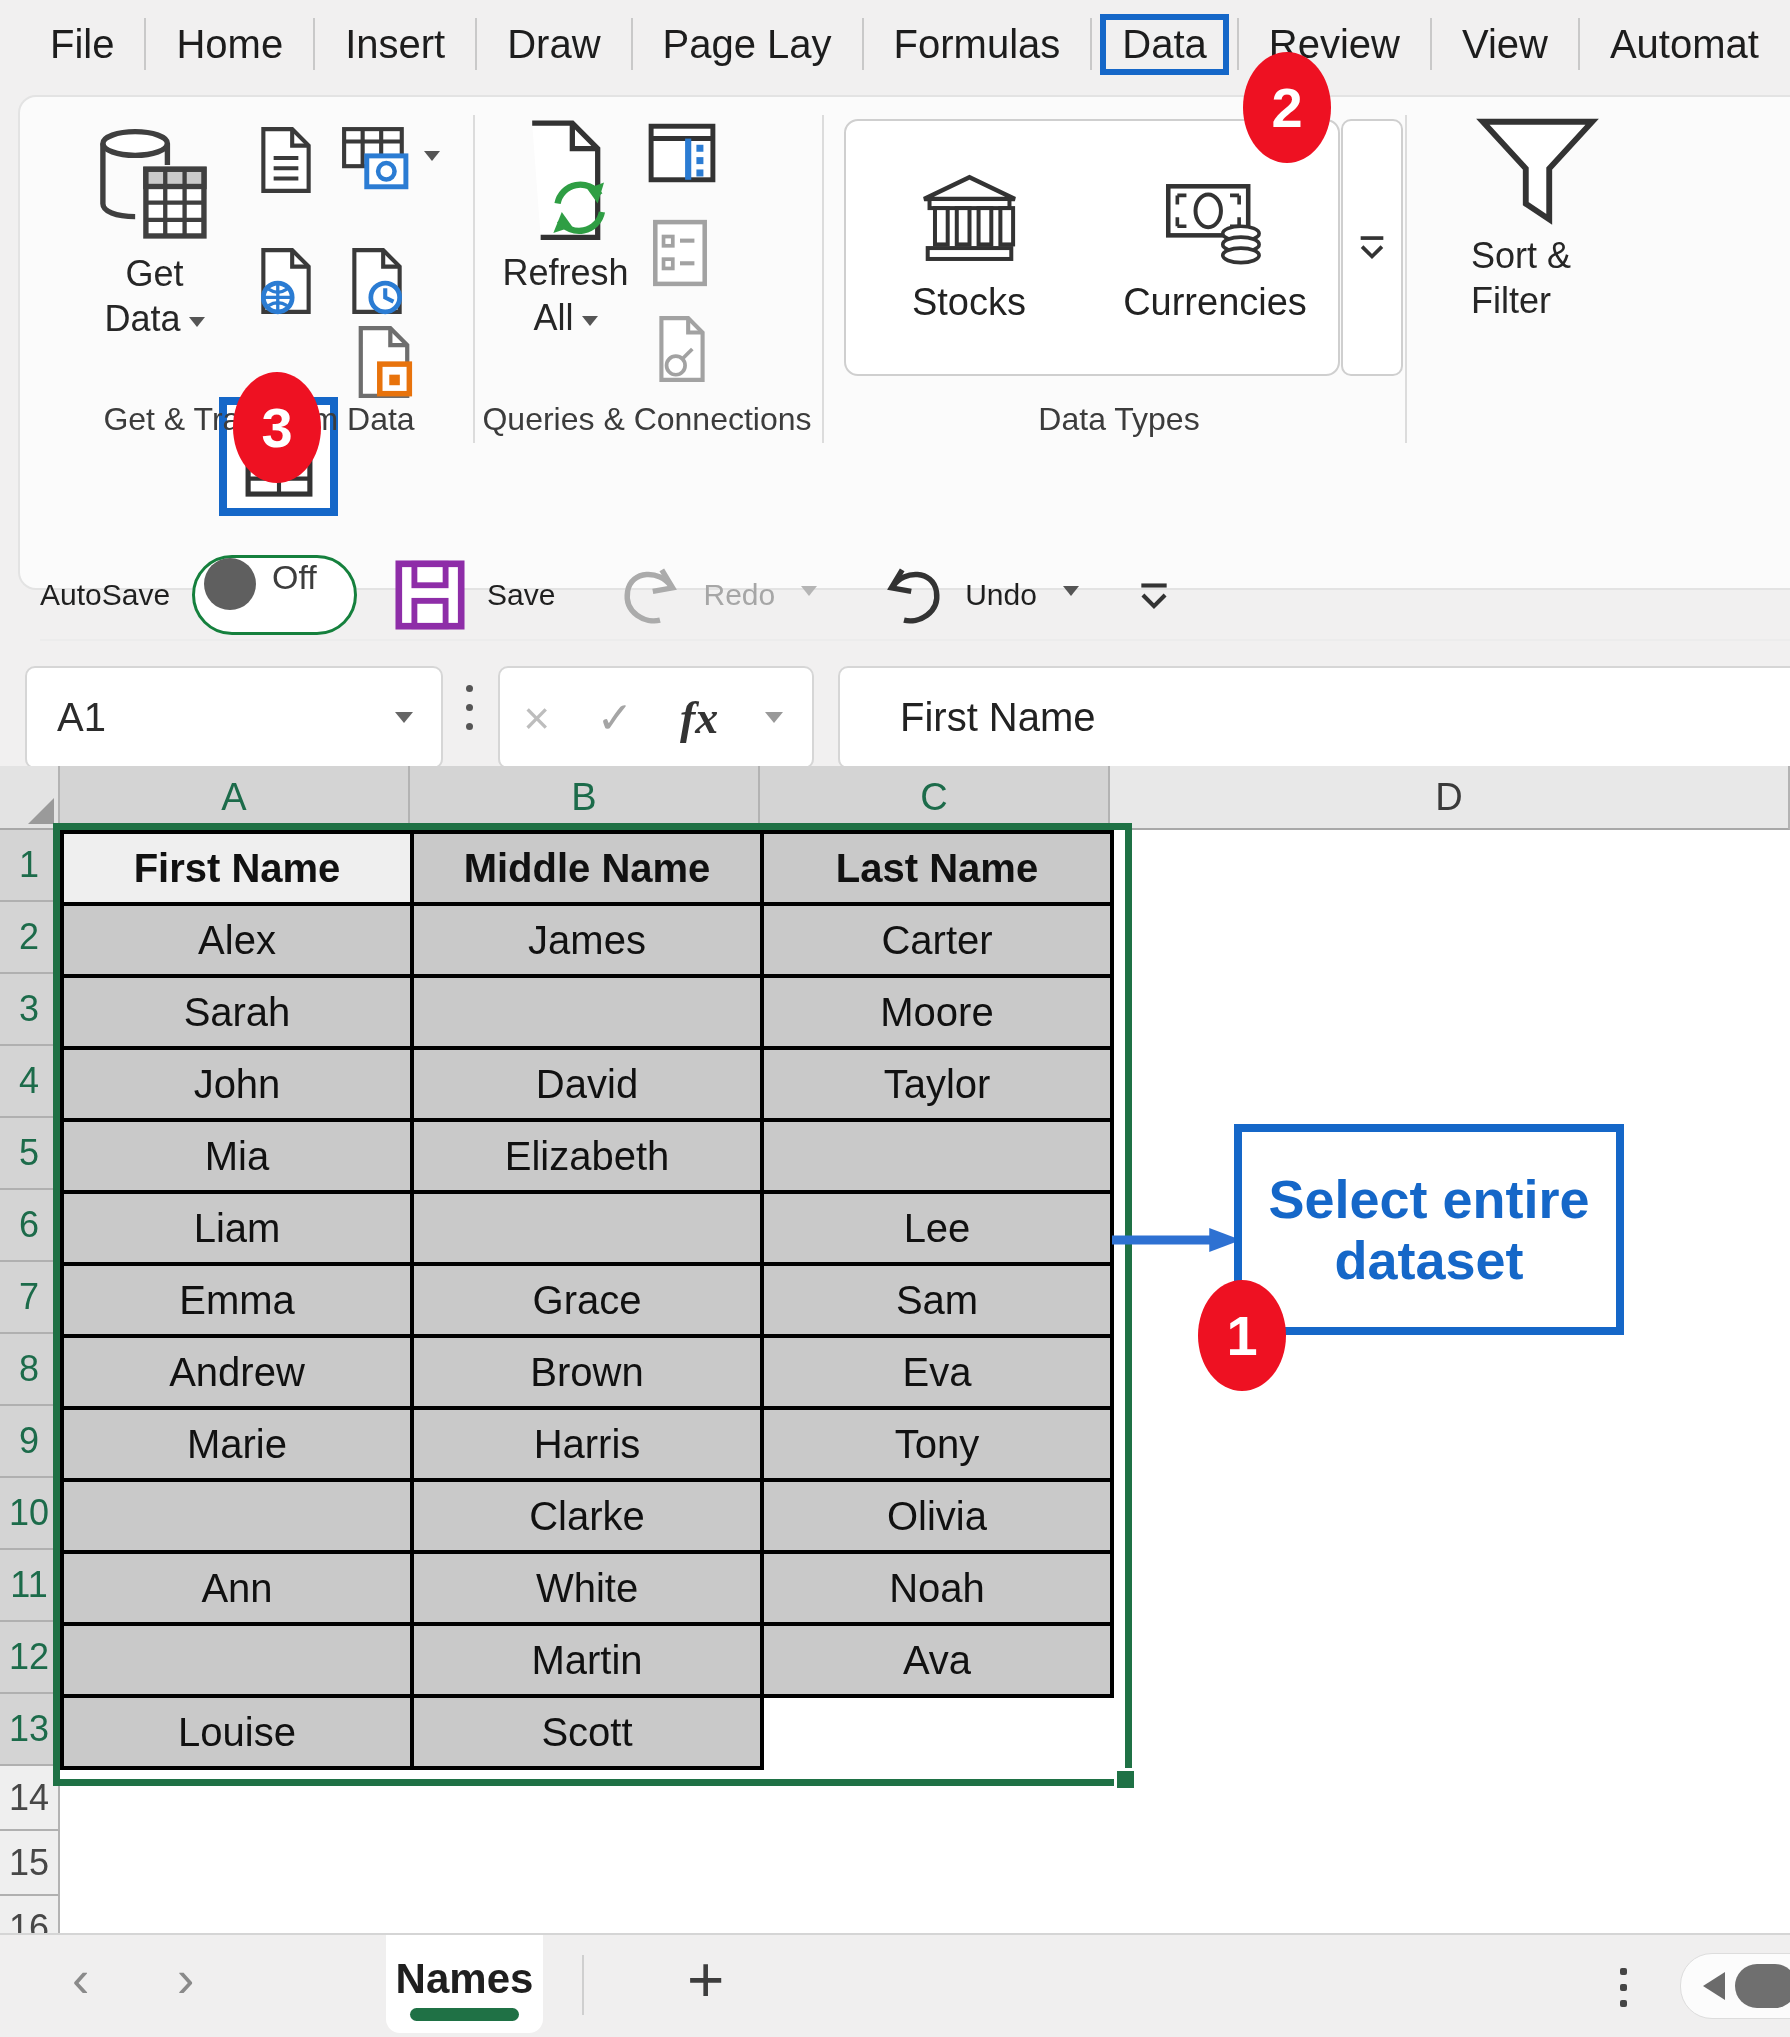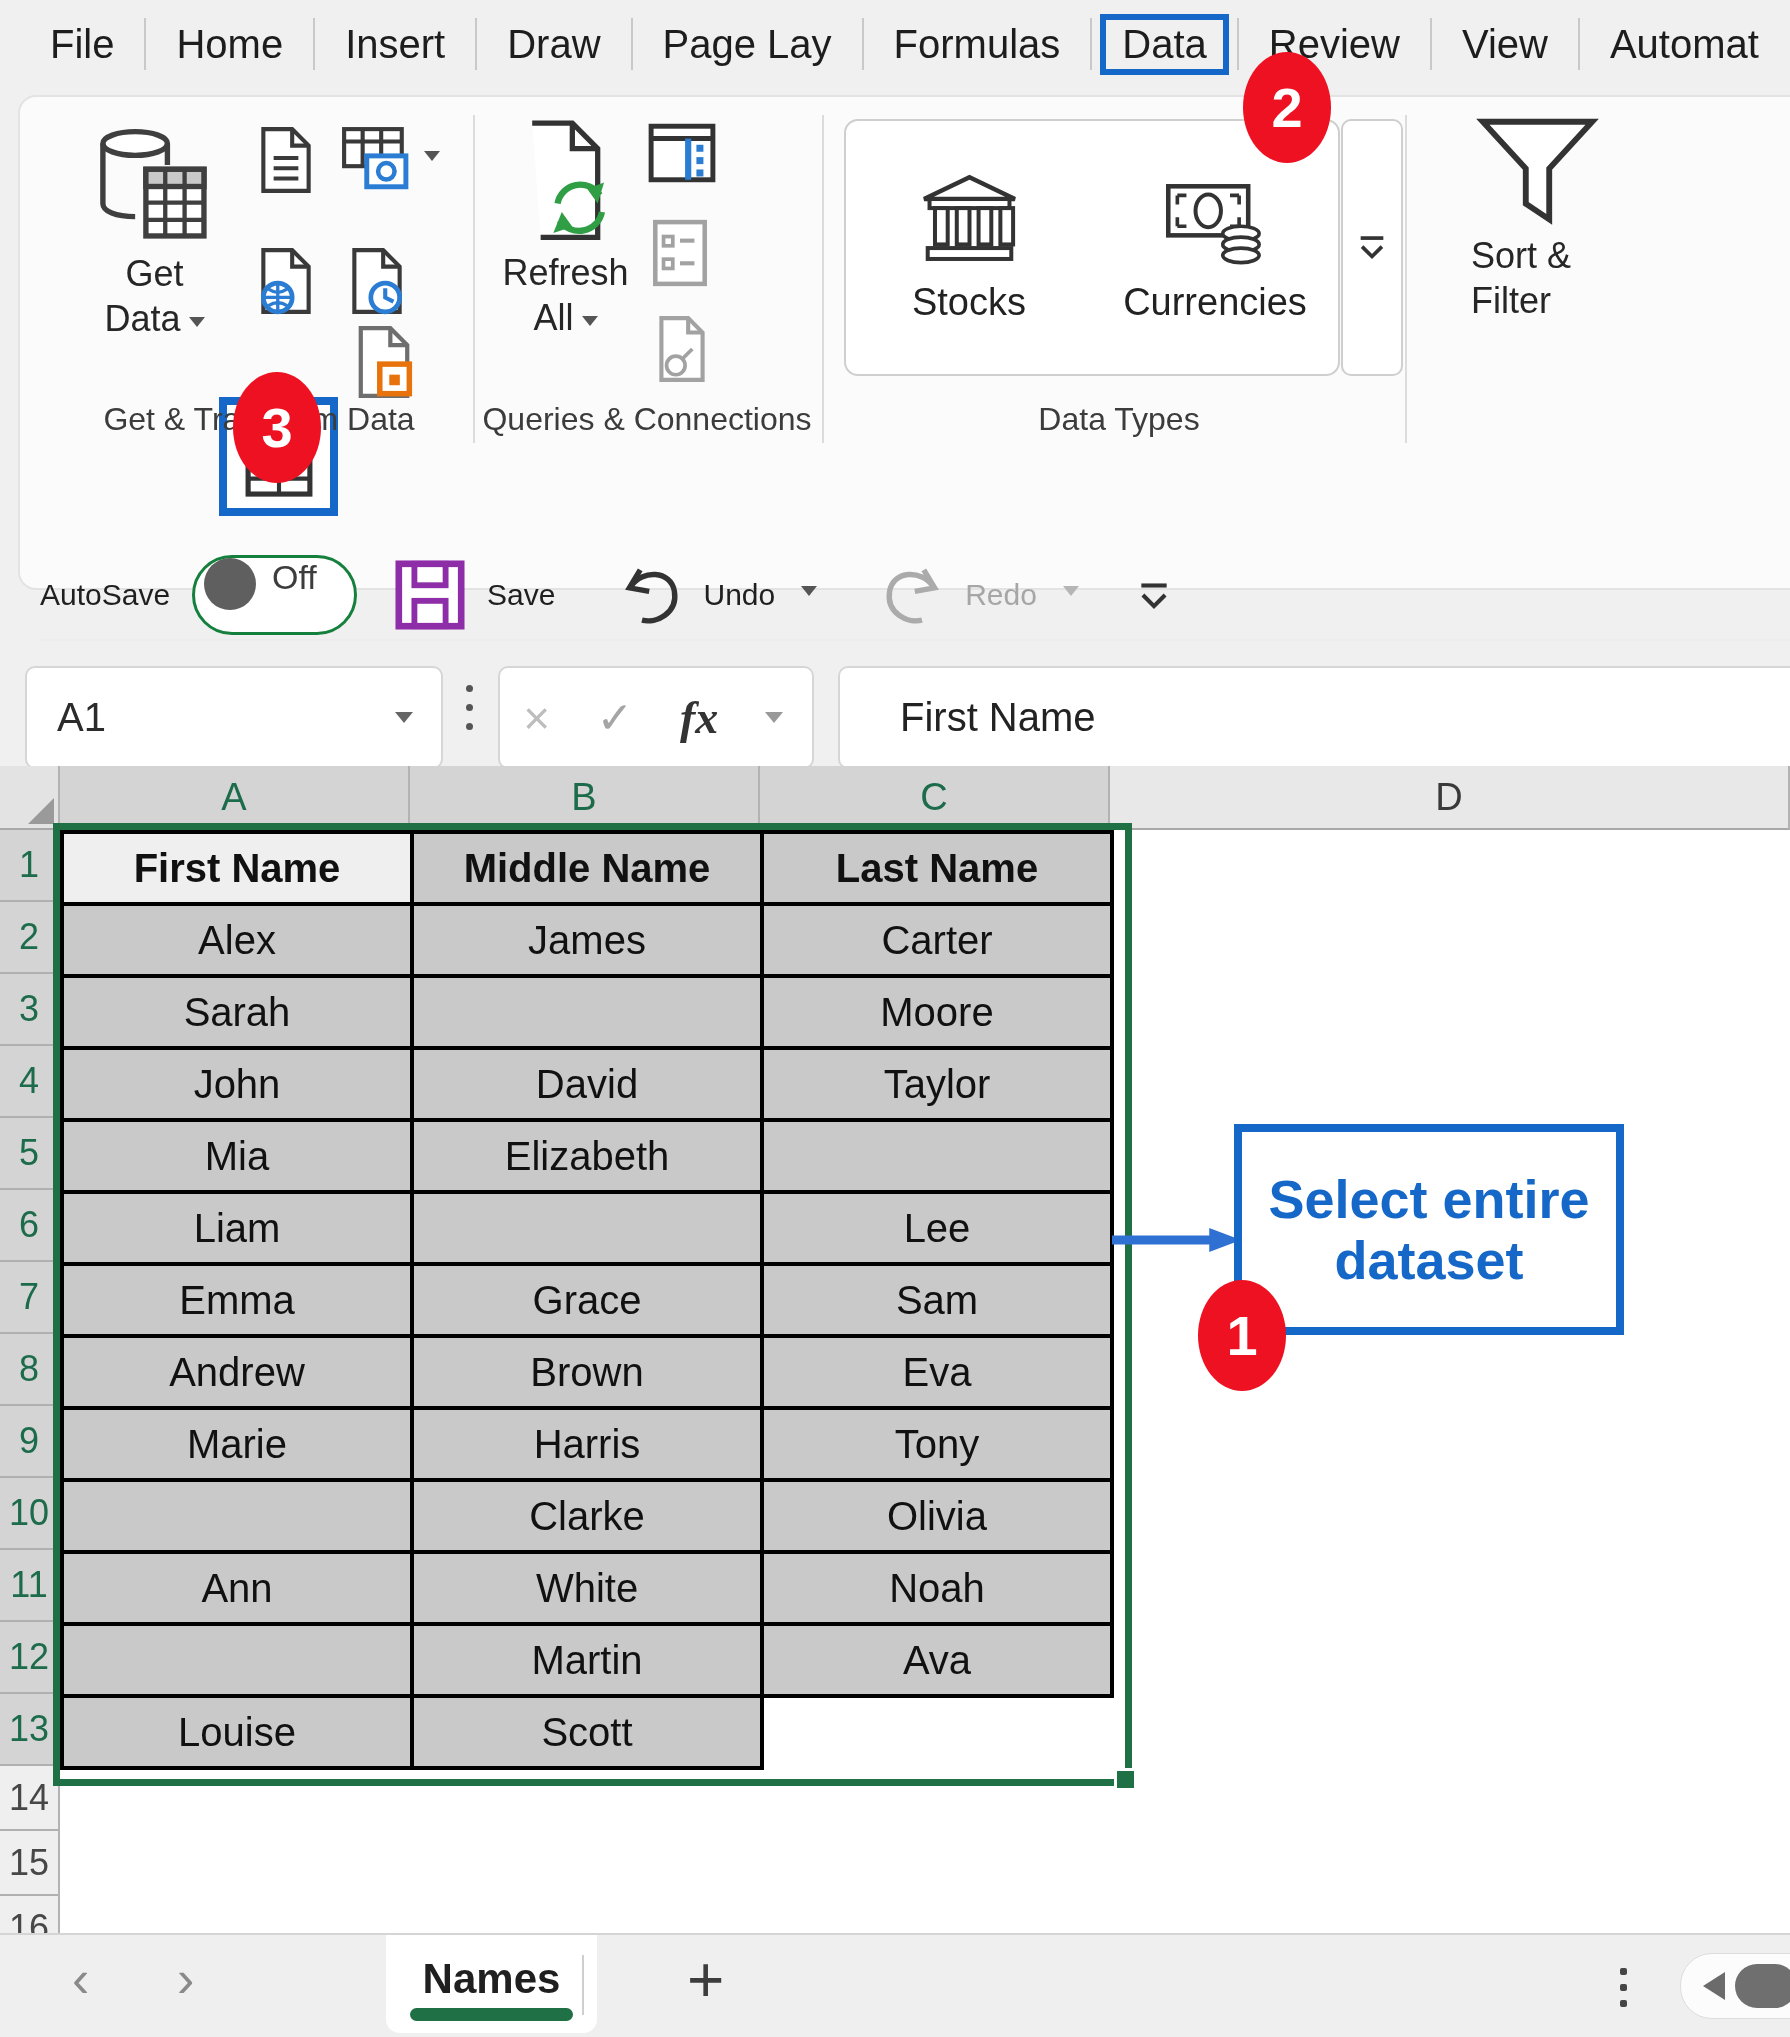--- a/index.html
+++ b/index.html
@@ -81,21 +81,21 @@
   #callout-arrow{position:absolute;left:1112px;top:460px;}
   
   .badge{position:absolute;width:88px;height:111px;border-radius:50%;background:#ee1122;color:#fff;
     display:flex;align-items:center;justify-content:center;font-size:56px;font-weight:bold;z-index:60;}
   
   #from-table-box{position:absolute;left:199px;top:300px;width:119px;height:119px;border:8px solid #1567c8;background:#fff;
     box-sizing:border-box;display:flex;align-items:center;justify-content:center;}
   
   #sheet-bar{position:absolute;left:0;top:1933px;width:1790px;height:104px;background:#f0efef;border-top:2px solid #d5d5d5;box-sizing:border-box;z-index:40;}
   .nav-arrow{position:absolute;top:14px;font-size:52px;color:#8a8a8a;}
-  #sheet-tab{position:absolute;left:386px;top:0px;width:211px;height:98px;background:#fff;border-radius:0 0 14px 14px;
+  #sheet-tab{position:absolute;left:386px;top:0px;width:157px;height:98px;background:#fff;border-radius:0 0 14px 14px;
     display:flex;align-items:center;justify-content:center;}
   #sheet-tab .tname{font-size:42px;font-weight:bold;color:#1f1f1f;margin-bottom:10px;}
   #sheet-tab-underline{position:absolute;left:24px;bottom:12px;right:24px;height:13px;border-radius:7px;background:#1f7145;}
   #tab-divider{position:absolute;left:582px;top:20px;width:2px;height:60px;background:#cfcfcf;}
   #add-sheet{position:absolute;left:687px;top:8px;font-size:64px;font-weight:300;color:#3d3d3d;}
   #sheet-menu-dots{position:absolute;left:1620px;top:26px;}
   #hscroll{position:absolute;left:1680px;top:18px;width:129px;height:64px;background:#fcfcfc;border:1px solid #ddd;border-radius:32px 0 0 32px;display:flex;align-items:center;}
   #hscroll-left{width:0;height:0;border-top:14px solid transparent;border-bottom:14px solid transparent;border-right:22px solid #6b6b6b;margin-left:22px;}
   #hscroll-thumb{width:62px;height:44px;border-radius:22px;background:#6f6f6f;margin-left:10px;}
   svg{display:block;}
@@ -335,38 +335,38 @@
     <span style="margin-right:18px;">
       <svg width="78" height="78" viewBox="0 0 40 40">
         <rect x="4" y="4" width="32" height="32" fill="#fff" stroke="#8e2da8" stroke-width="3.4"></rect>
         <rect x="12" y="4" width="16" height="11" fill="none" stroke="#8e2da8" stroke-width="3"></rect>
         <rect x="12" y="23" width="16" height="13" fill="none" stroke="#8e2da8" stroke-width="3"></rect>
       </svg>
     </span>
     <span class="qat-text">Save</span>
   </span>
   <span style="display:flex;align-items:center;margin-left:60px;">
+    <span style="margin-right:16px;transform:scaleX(-1);">
+      <svg width="72" height="72" viewBox="0 0 40 40">
+        <path d="M14 6 L8 16 L19 18" fill="none" stroke="#ababab" stroke-width="3"></path>
+        <path d="M9 15 C15 6 31 6 33 18 C35 30 23 36 15 34" fill="none" stroke="#ababab" stroke-width="3"></path>
+      </svg>
+    </span>
+    <span class="qat-text dim">Redo</span>
+    <span class="tri-down dim" style="margin-left:26px;"></span>
+  </span>
+  <span style="display:flex;align-items:center;margin-left:60px;">
     <span style="margin-right:16px;">
       <svg width="72" height="72" viewBox="0 0 40 40">
         <path d="M14 6 L8 16 L19 18" fill="none" stroke="#333" stroke-width="3"></path>
         <path d="M9 15 C15 6 31 6 33 18 C35 30 23 36 15 34" fill="none" stroke="#333" stroke-width="3"></path>
       </svg>
     </span>
     <span class="qat-text">Undo</span>
     <span class="tri-down" style="margin-left:26px;"></span>
-  </span>
-  <span style="display:flex;align-items:center;margin-left:60px;">
-    <span style="margin-right:16px;transform:scaleX(-1);">
-      <svg width="72" height="72" viewBox="0 0 40 40">
-        <path d="M14 6 L8 16 L19 18" fill="none" stroke="#ababab" stroke-width="3"></path>
-        <path d="M9 15 C15 6 31 6 33 18 C35 30 23 36 15 34" fill="none" stroke="#ababab" stroke-width="3"></path>
-      </svg>
-    </span>
-    <span class="qat-text dim">Redo</span>
-    <span class="tri-down dim" style="margin-left:26px;"></span>
   </span>
   <span style="margin-left:56px;">
     <svg width="38" height="34" viewBox="0 0 24 20">
       <path d="M4 4 H20" stroke="#333" stroke-width="2.6"></path>
       <polyline points="5,10 12,17 19,10" fill="none" stroke="#333" stroke-width="2.6"></polyline>
     </svg>
   </span>
 </div>
 
 <div id="formula-row">

